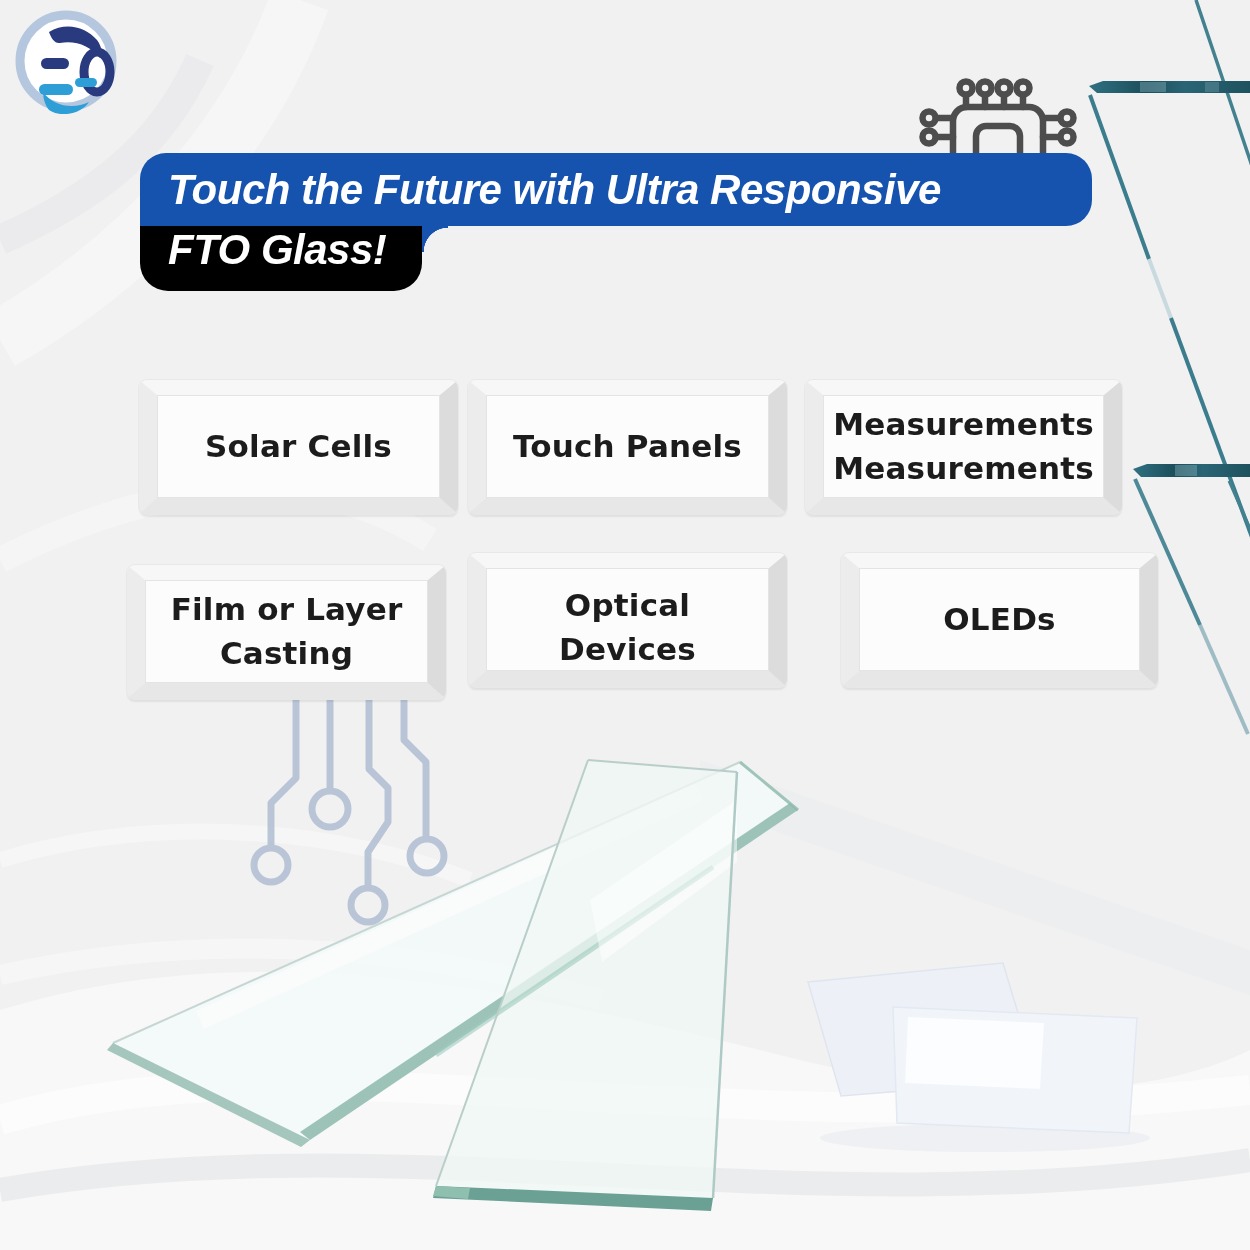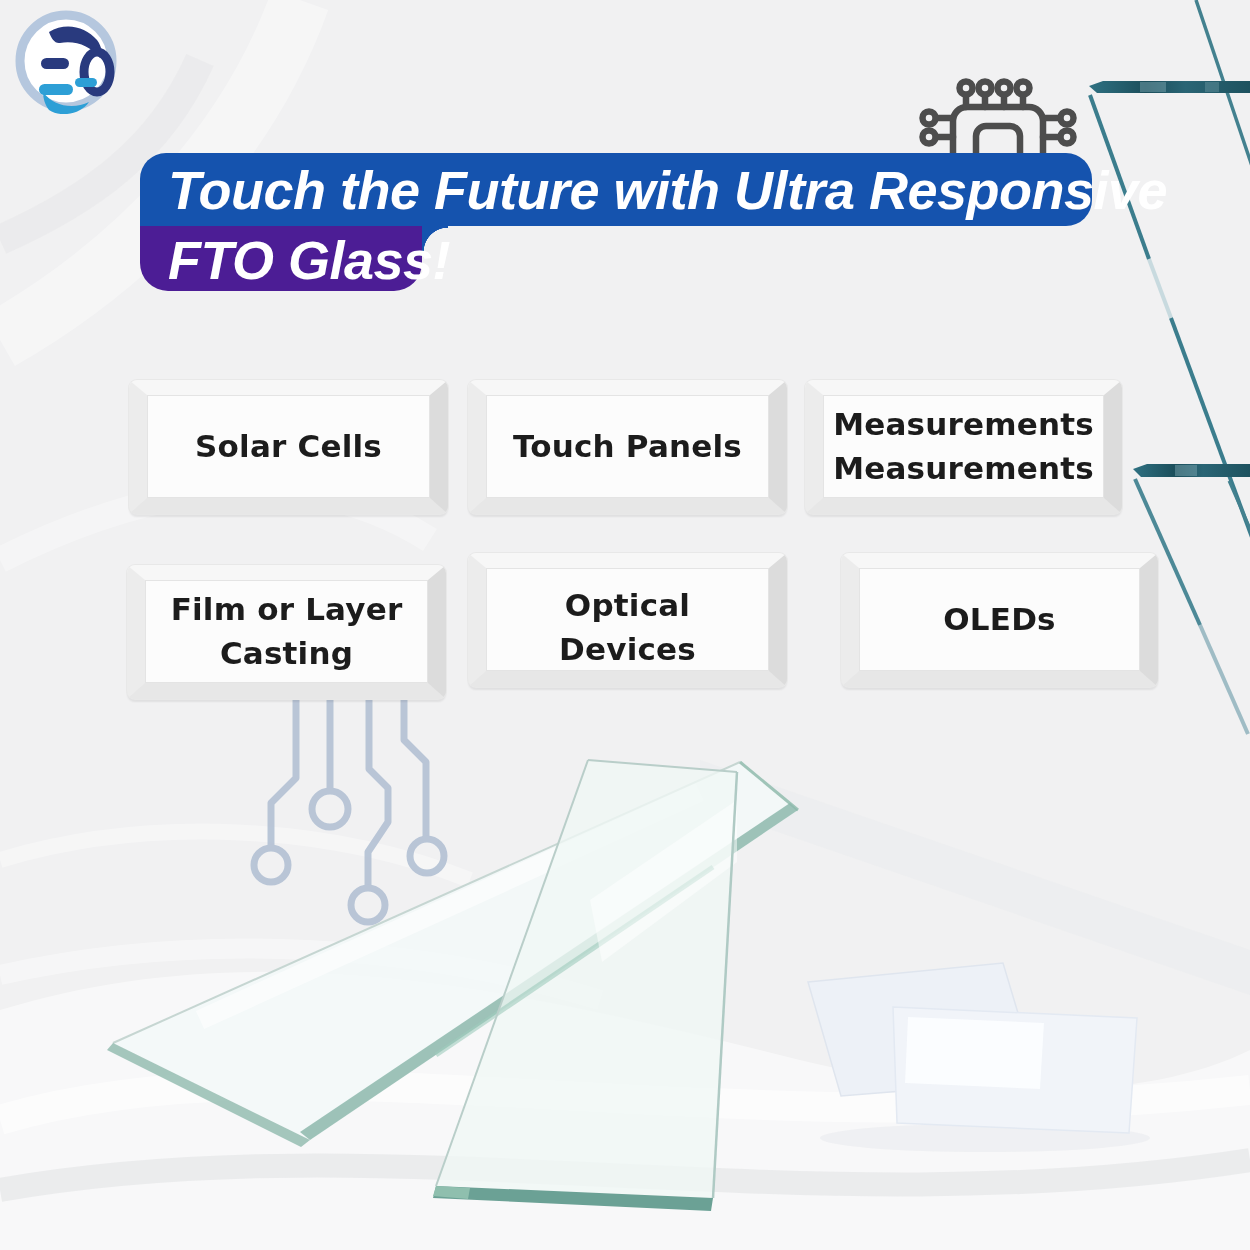--- a/index.html
+++ b/index.html
@@ -10,48 +10,48 @@
   }
   .abs{position:absolute;}
   
   .banner1{
     left:140px;top:153px;width:952px;height:73px;
     background:#1553ae;border-radius:26px 26px 26px 0;
     z-index:6;display:flex;align-items:center;
   }
   .banner2{
     left:140px;top:226px;width:282px;height:65px;
-    background:#4c1d95;border-radius:0 0 28px 28px;
-    z-index:6;display:flex;align-items:flex-end;
+    background:#000000;border-radius:0 0 28px 28px;
+    z-index:6;display:flex;align-items:flex-start;
   }
   .banner-fillet{
     left:422px;top:226px;width:26px;height:26px;z-index:6;
     background:radial-gradient(circle at 100% 100%, rgba(0,0,0,0) 0 24px, #1553ae 24.5px);
   }
   .headline{
     color:#ffffff;font-weight:bold;font-style:italic;
-    font-size:54px;letter-spacing:-0.5px;padding-left:28px;white-space:nowrap;
+    font-size:42px;letter-spacing:-0.5px;padding-left:28px;white-space:nowrap;
   }
   
   .key{
     box-sizing:border-box;z-index:4;
     background:#fcfcfc;
     border-style:solid;border-width:15px 18px 16px 18px;
     border-top-color:#f7f7f7;border-left-color:#ececec;
     border-right-color:#dcdcdc;border-bottom-color:#e7e7e7;
     border-radius:8px;
     box-shadow:0 0 0 1px #e8e8e8, 0 3px 2px rgba(0,0,0,0.07), inset 0 0 0 1px #e4e4e4;
     display:flex;align-items:center;justify-content:center;text-align:center;
   }
   .key .lbl{
     font-family:"DejaVu Sans", sans-serif;font-weight:600;
     font-size:31px;line-height:1.4;color:#1c1c1c;letter-spacing:0.2px;
     padding:0 14px;
   }
-  #b1{left:129px;top:380px;width:319px;height:134px;}
+  #b1{left:139px;top:380px;width:319px;height:134px;}
   #b2{left:468px;top:380px;width:319px;height:134px;justify-content:center;}
   #b3{left:805px;top:380px;width:317px;height:134px;}
   #b4{left:127px;top:565px;width:319px;height:134px;}
   #b5{left:468px;top:553px;width:319px;height:134px;align-items:flex-end;}
   #b6{left:841px;top:553px;width:317px;height:134px;}
   svg{display:block;}
 </style>
 </head>
 <body>
 

